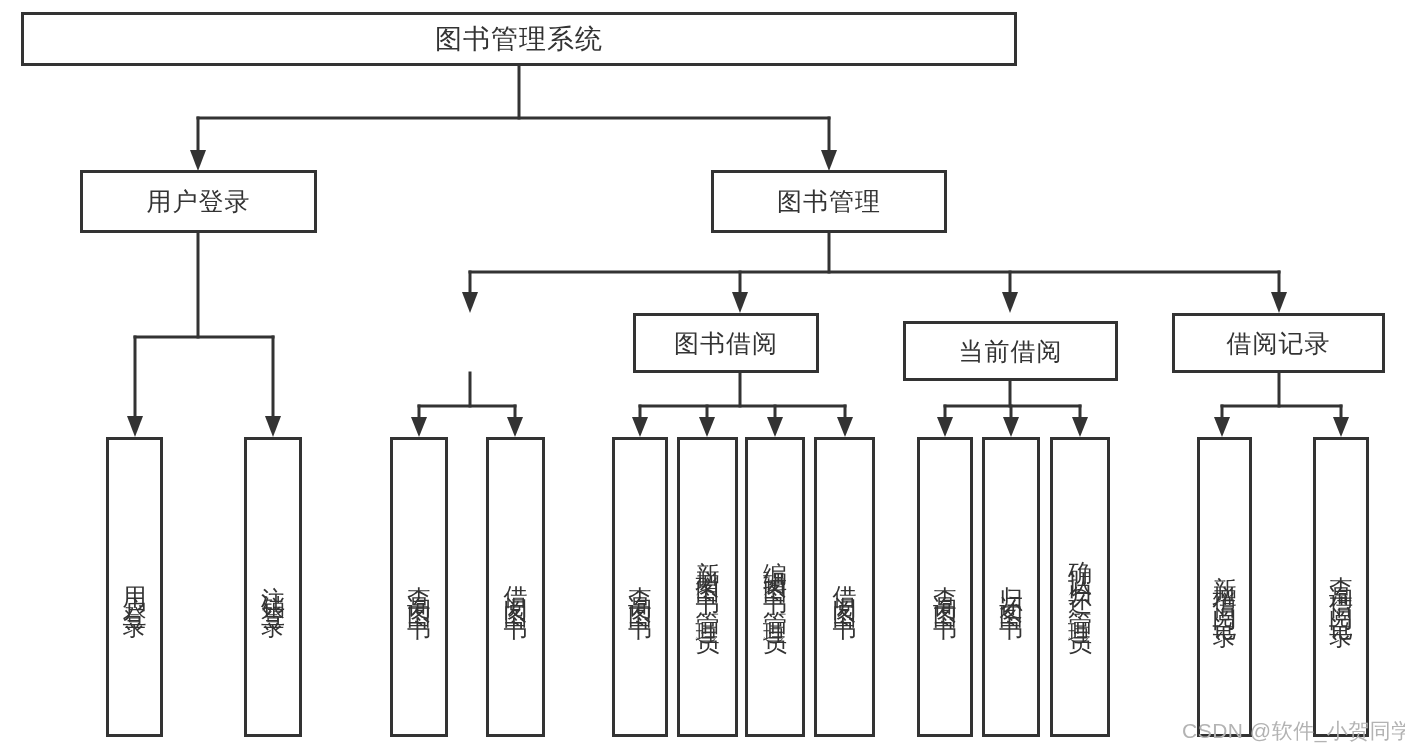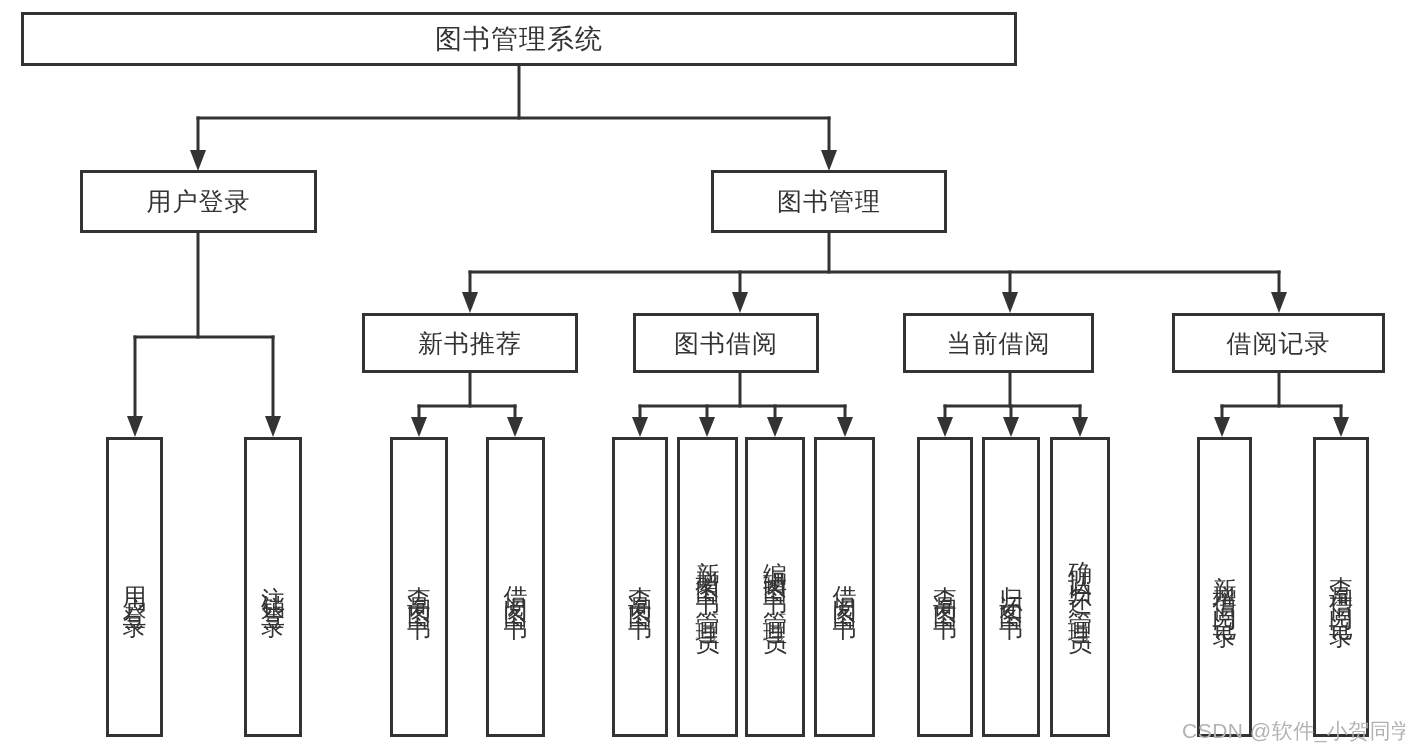--- a/index.html
+++ b/index.html
@@ -136,27 +136,24 @@
     <span>图书管理系统</span>
   </div>
 
   <div class="node node-h" style="left:80px;top:170px;width:237px;height:63px">
     <span>用户登录</span>
   </div>
   <div class="node node-h" style="left:711px;top:170px;width:236px;height:63px">
     <span>图书管理</span>
   </div>
 
-  <div class="node node-h" style="left:362px;top:313px;width:216px;height:60px">
-    <span>新书推荐</span>
-  </div>
   <div class="node node-h" style="left:633px;top:313px;width:186px;height:60px">
     <span>图书借阅</span>
   </div>
-  <div class="node node-h" style="left:903px;top:313px;width:191px;height:60px">
+  <div class="node node-h" style="left:903px;top:321px;width:215px;height:60px">
     <span>当前借阅</span>
   </div>
   <div class="node node-h" style="left:1172px;top:313px;width:213px;height:60px">
     <span>借阅记录</span>
   </div>
 
   <div class="node node-v" style="left:106px;top:437px;width:57px;height:300px">
     <span class="vtext">用户登录</span>
   </div>
   <div class="node node-v" style="left:244px;top:437px;width:58px;height:300px">

